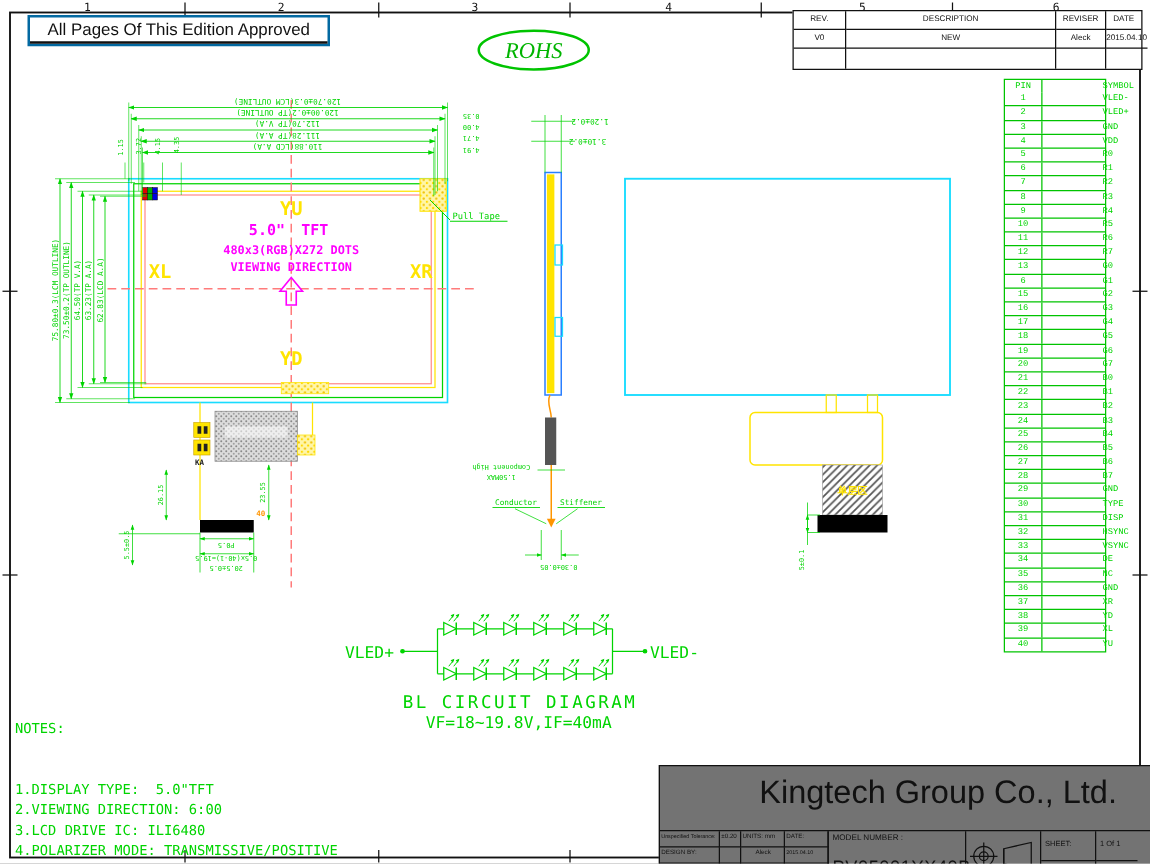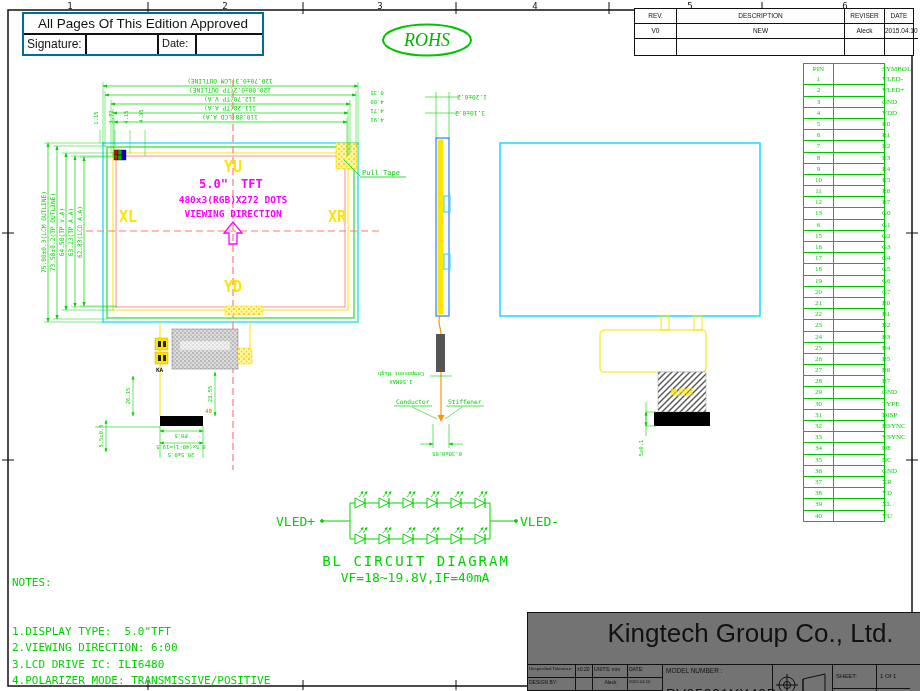--- a/index.html
+++ b/index.html
@@ -26,21 +26,21 @@
   
   #revtbl{left:634px;top:8px;width:278px;border:1.5px solid #111;background:#fff;color:#111;}
   #revtbl .row{display:grid;grid-template-columns:42px 168px 40px 1fr;}
   #revtbl .row>span{border-right:1px solid #111;border-bottom:1px solid #111;
      font-size:6.5px;text-align:center;padding:3px 0 2px 0;min-height:9px;}
   #revtbl .row>span:last-child{border-right:none;}
   #revtbl .row:last-child>span{border-bottom:none;}
   #revtbl .d{font-size:5px;}
   
   #pintbl{left:803px;top:63px;width:80px;border:1px solid #00c400;color:#00d400;
-          font-family:Liberation Serif, serif;background:#fff;}
+          font-family:Liberation Mono, monospace;background:#fff;}
   .pin-row{display:grid;grid-template-columns:29px 1fr;height:10.2px;line-height:10.2px;
            border-top:1px solid #00c400;font-size:7px;text-align:center;}
   .pin-row:first-child{border-top:none;}
   .pin-row .sym{border-left:1px solid #00c400;padding-left:48px;}
   
   #notes{left:12px;top:542px;width:340px;color:#00d400;
          font:11px "DejaVu Sans Mono",monospace;line-height:16.4px;white-space:pre;}
   
   #tblock{left:527px;top:612px;width:447px;height:106px;border:1.5px solid #111;
           background:#737373;color:#111;box-sizing:border-box;}
@@ -424,26 +424,20 @@
         </g>
     <text class="g13" x="276" y="526">VLED+</text>
     <text class="g13" x="520" y="526">VLED-</text>
     <text class="g14" x="416" y="566" text-anchor="middle">BL CIRCUIT DIAGRAM</text>
     <text class="g13" x="415" y="582" text-anchor="middle">VF=18~19.8V,IF=40mA</text>
   </g>
 </svg>
 
 <div id="approval" class="abs">
   <div class="t">All Pages Of This Edition Approved</div>
-  <div class="r">
-    <span>Signature:</span>
-    <span></span>
-    <span style="font-size:11px;">Date:</span>
-    <span></span>
-  </div>
 </div>
 
 <div id="revtbl" class="abs">
   <div class="row">
     <span>REV.</span>
     <span>DESCRIPTION</span>
     <span>REVISER</span>
     <span>DATE</span>
   </div>
   <div class="row">

